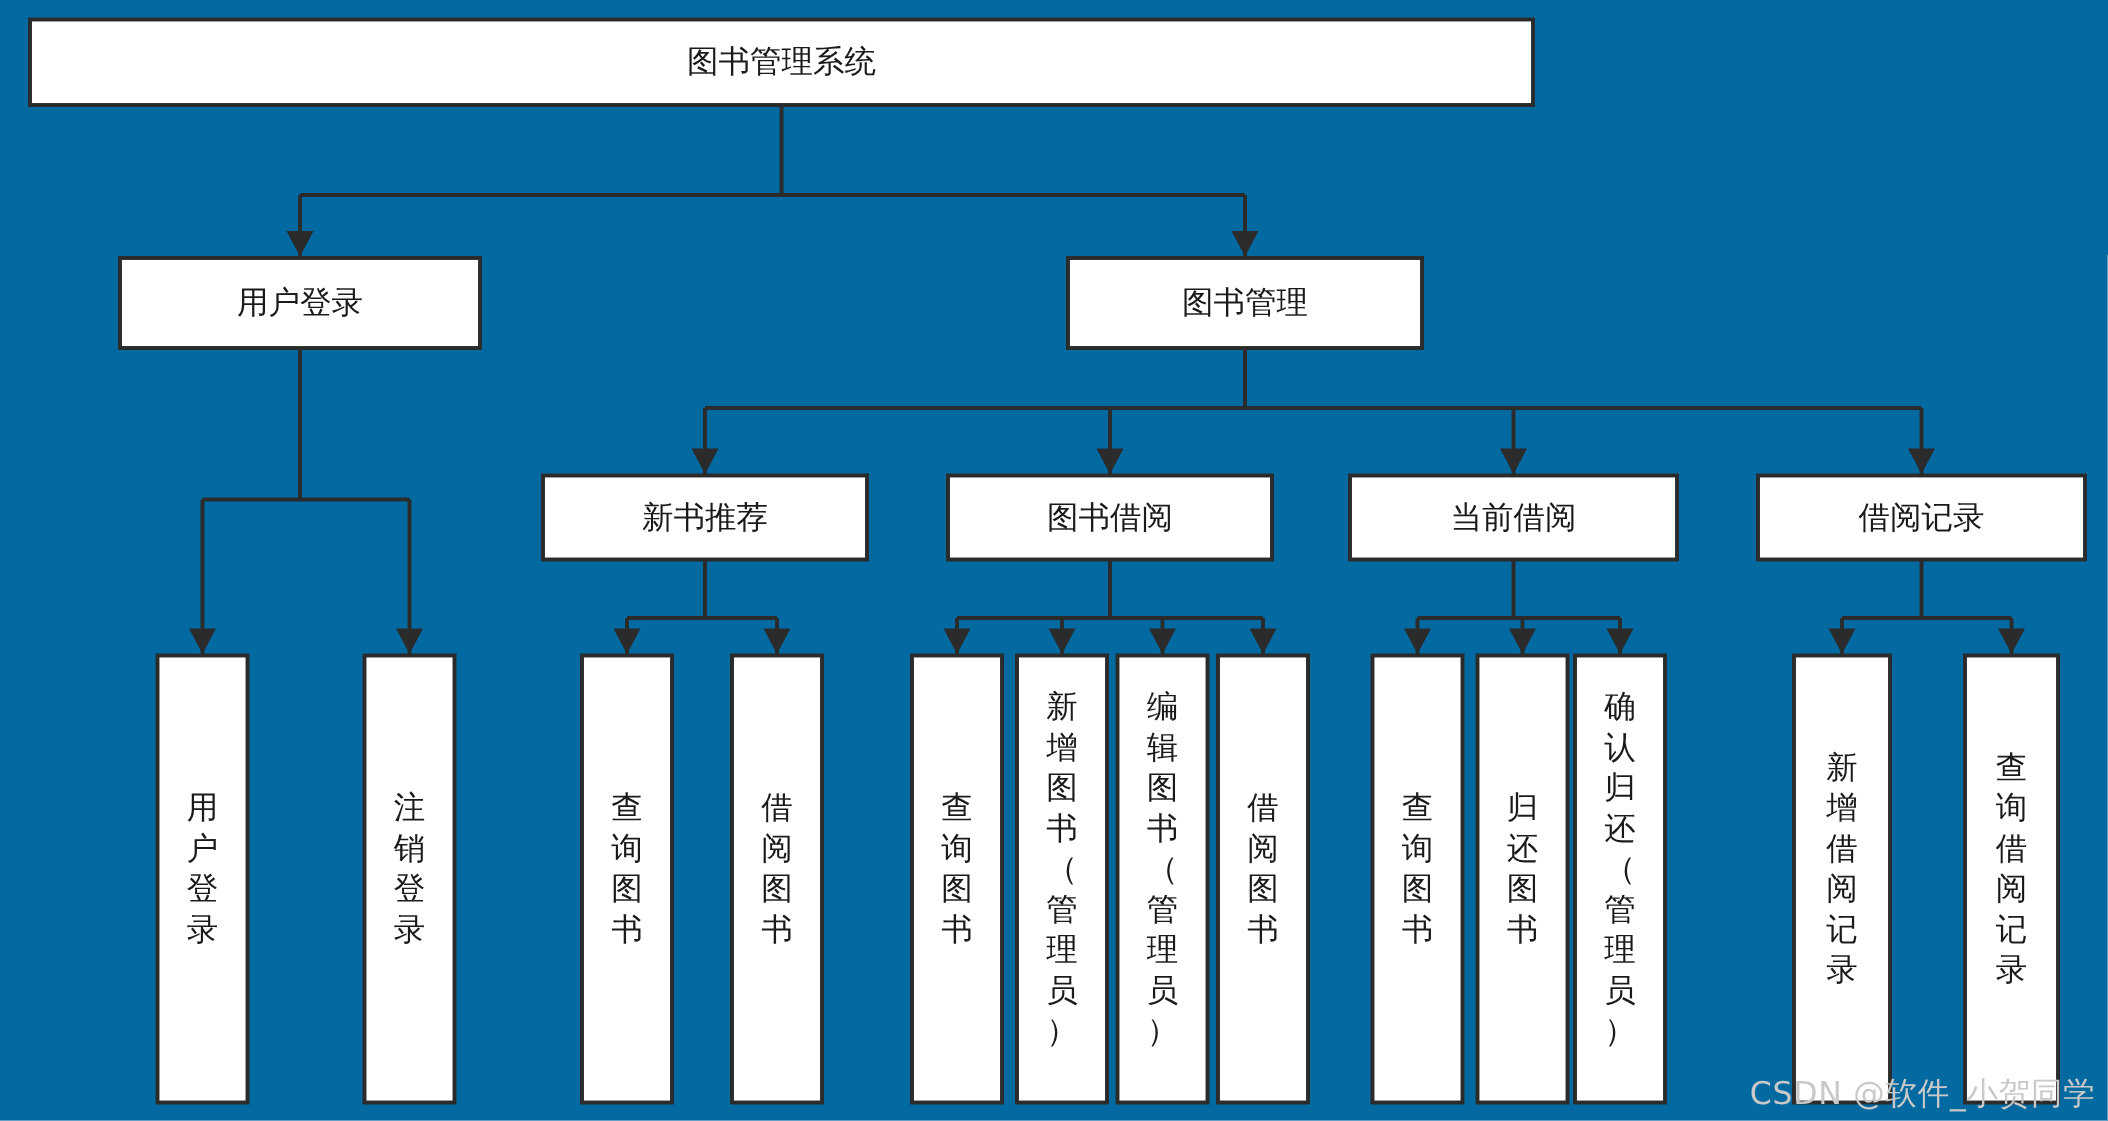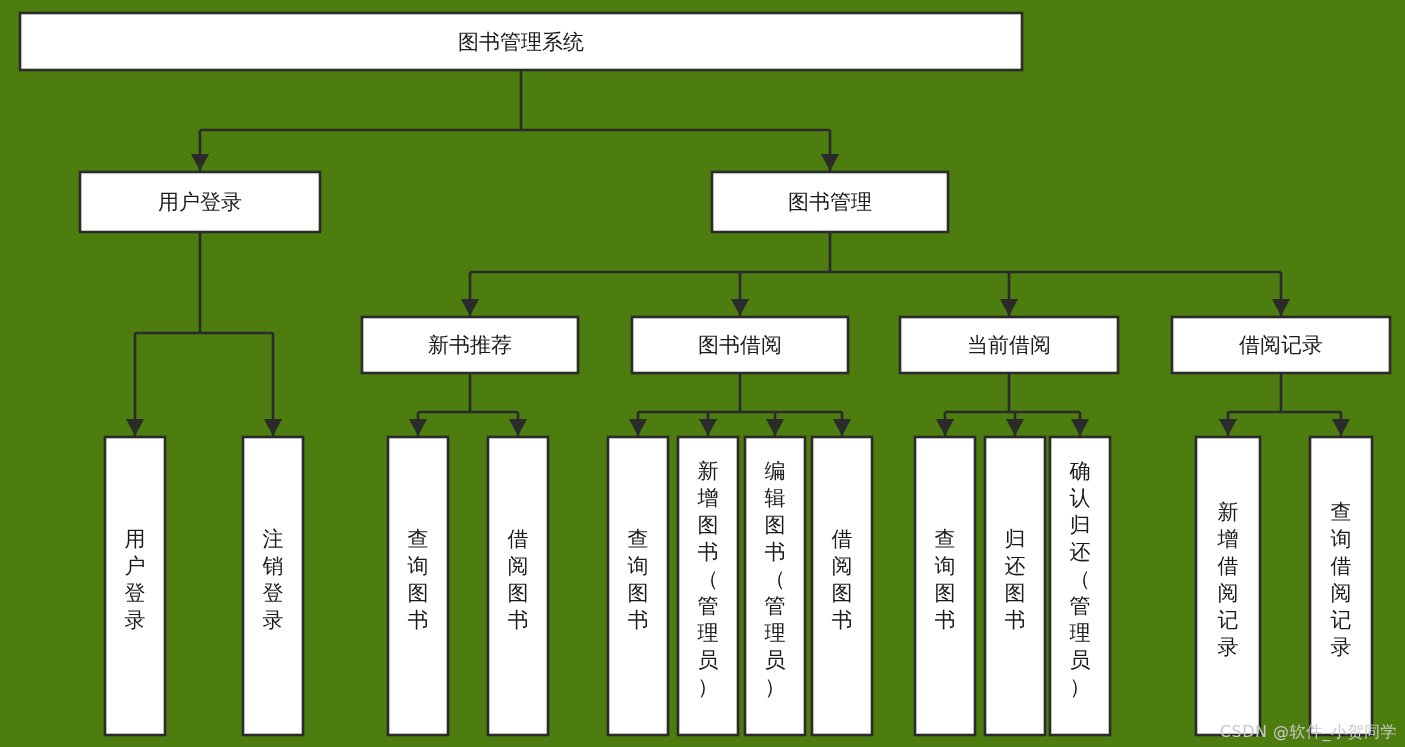--- a/index.html
+++ b/index.html
@@ -10,21 +10,21 @@
   body {
     width: 1405px;
     height: 747px;
     font-family: "DejaVu Sans", "Liberation Sans", sans-serif;
     overflow: hidden;
   }
   #diagram-root {
     position: relative;
     width: 1405px;
     height: 747px;
-    background: #4d7c0f;
+    background: #0369a1;
   }
   svg#flowchart {
     position: absolute;
     left: 0;
     top: 0;
     width: 1405px;
     height: 747px;
     display: block;
   }
   .node-box {
@@ -53,21 +53,21 @@
   }
   .arrow-head {
     fill: #2b2b2b;
     stroke: none;
   }
   .watermark {
     position: absolute;
     right: 8px;
     bottom: 4px;
     font-family: "DejaVu Sans", "Liberation Sans", sans-serif;
-    font-size: 16px;
+    font-size: 21px;
     color: #c9c9c9;
     letter-spacing: 0.5px;
     white-space: nowrap;
     user-select: none;
   }
 </style>
 </head>
 <body>
 
 <div id="diagram-root">

